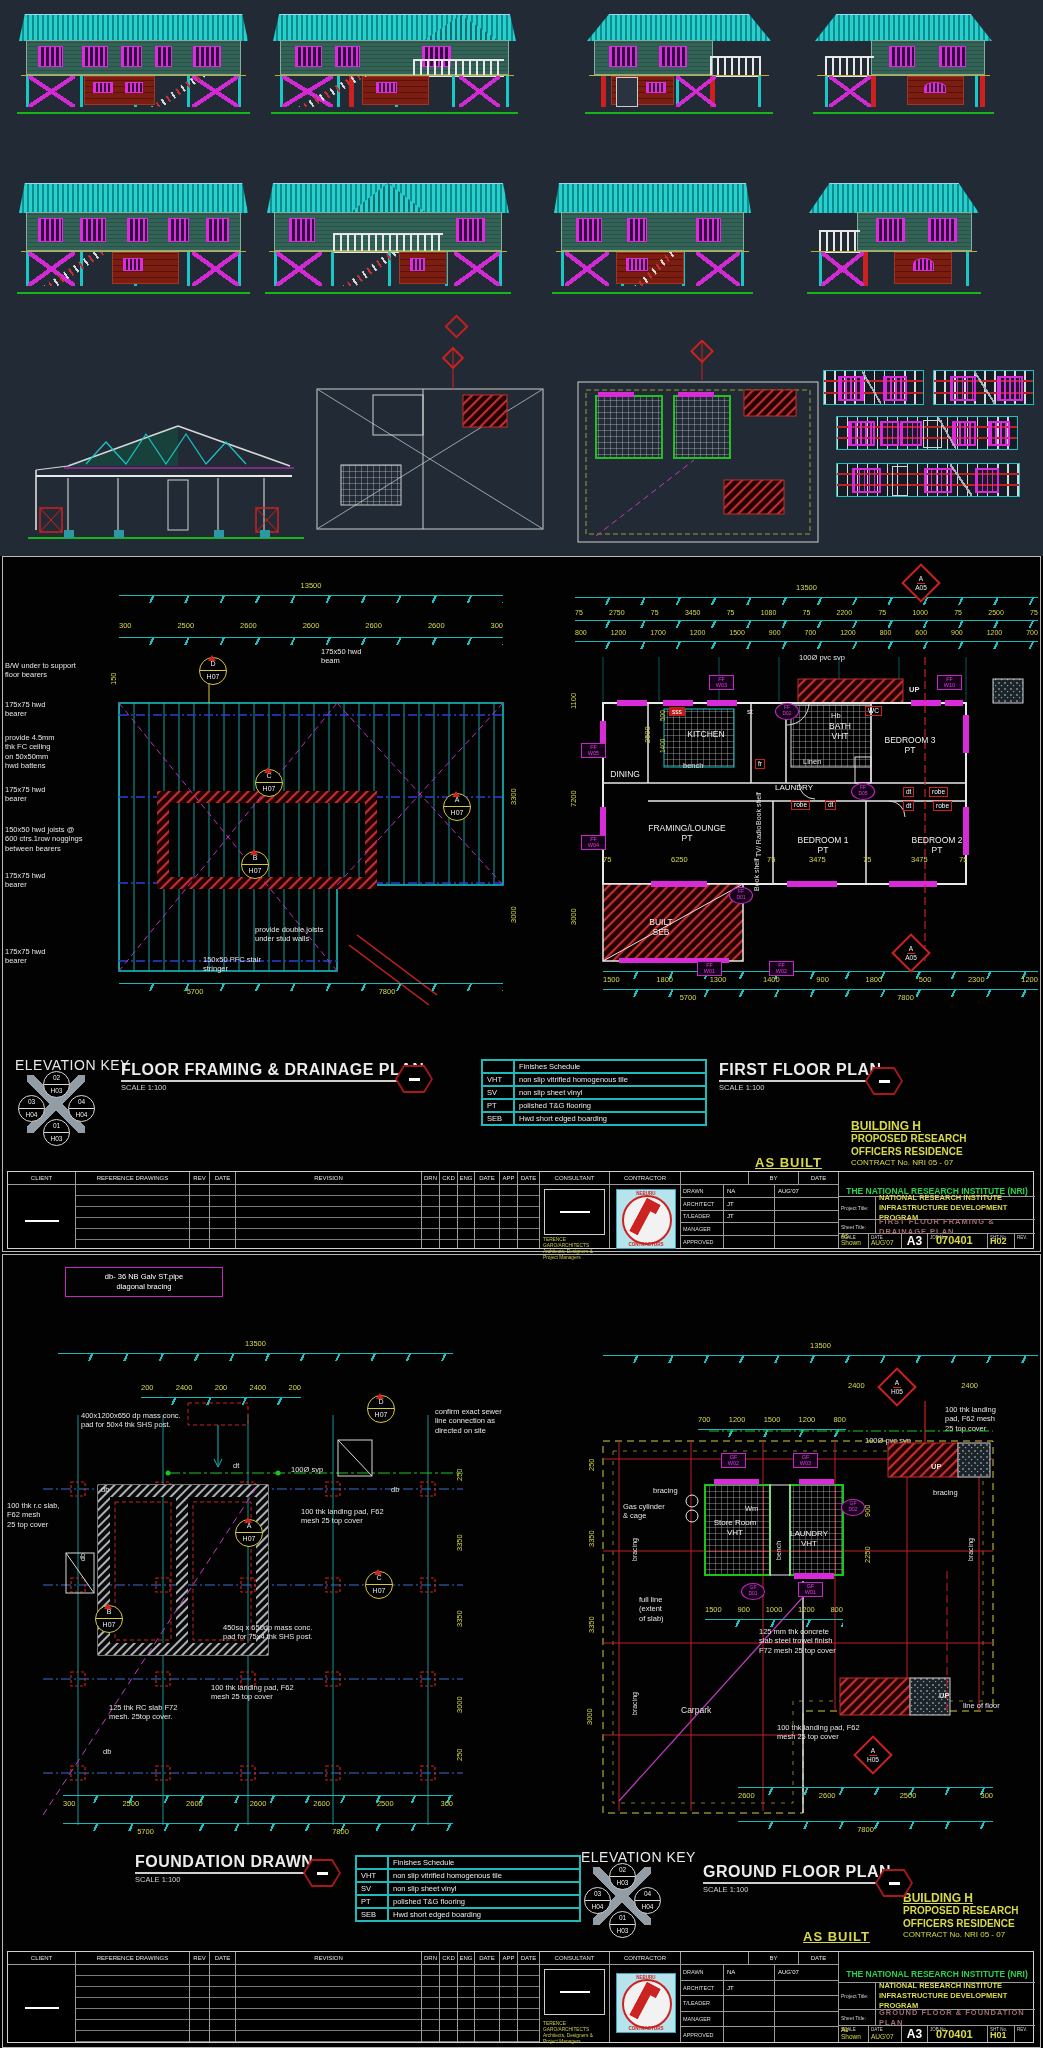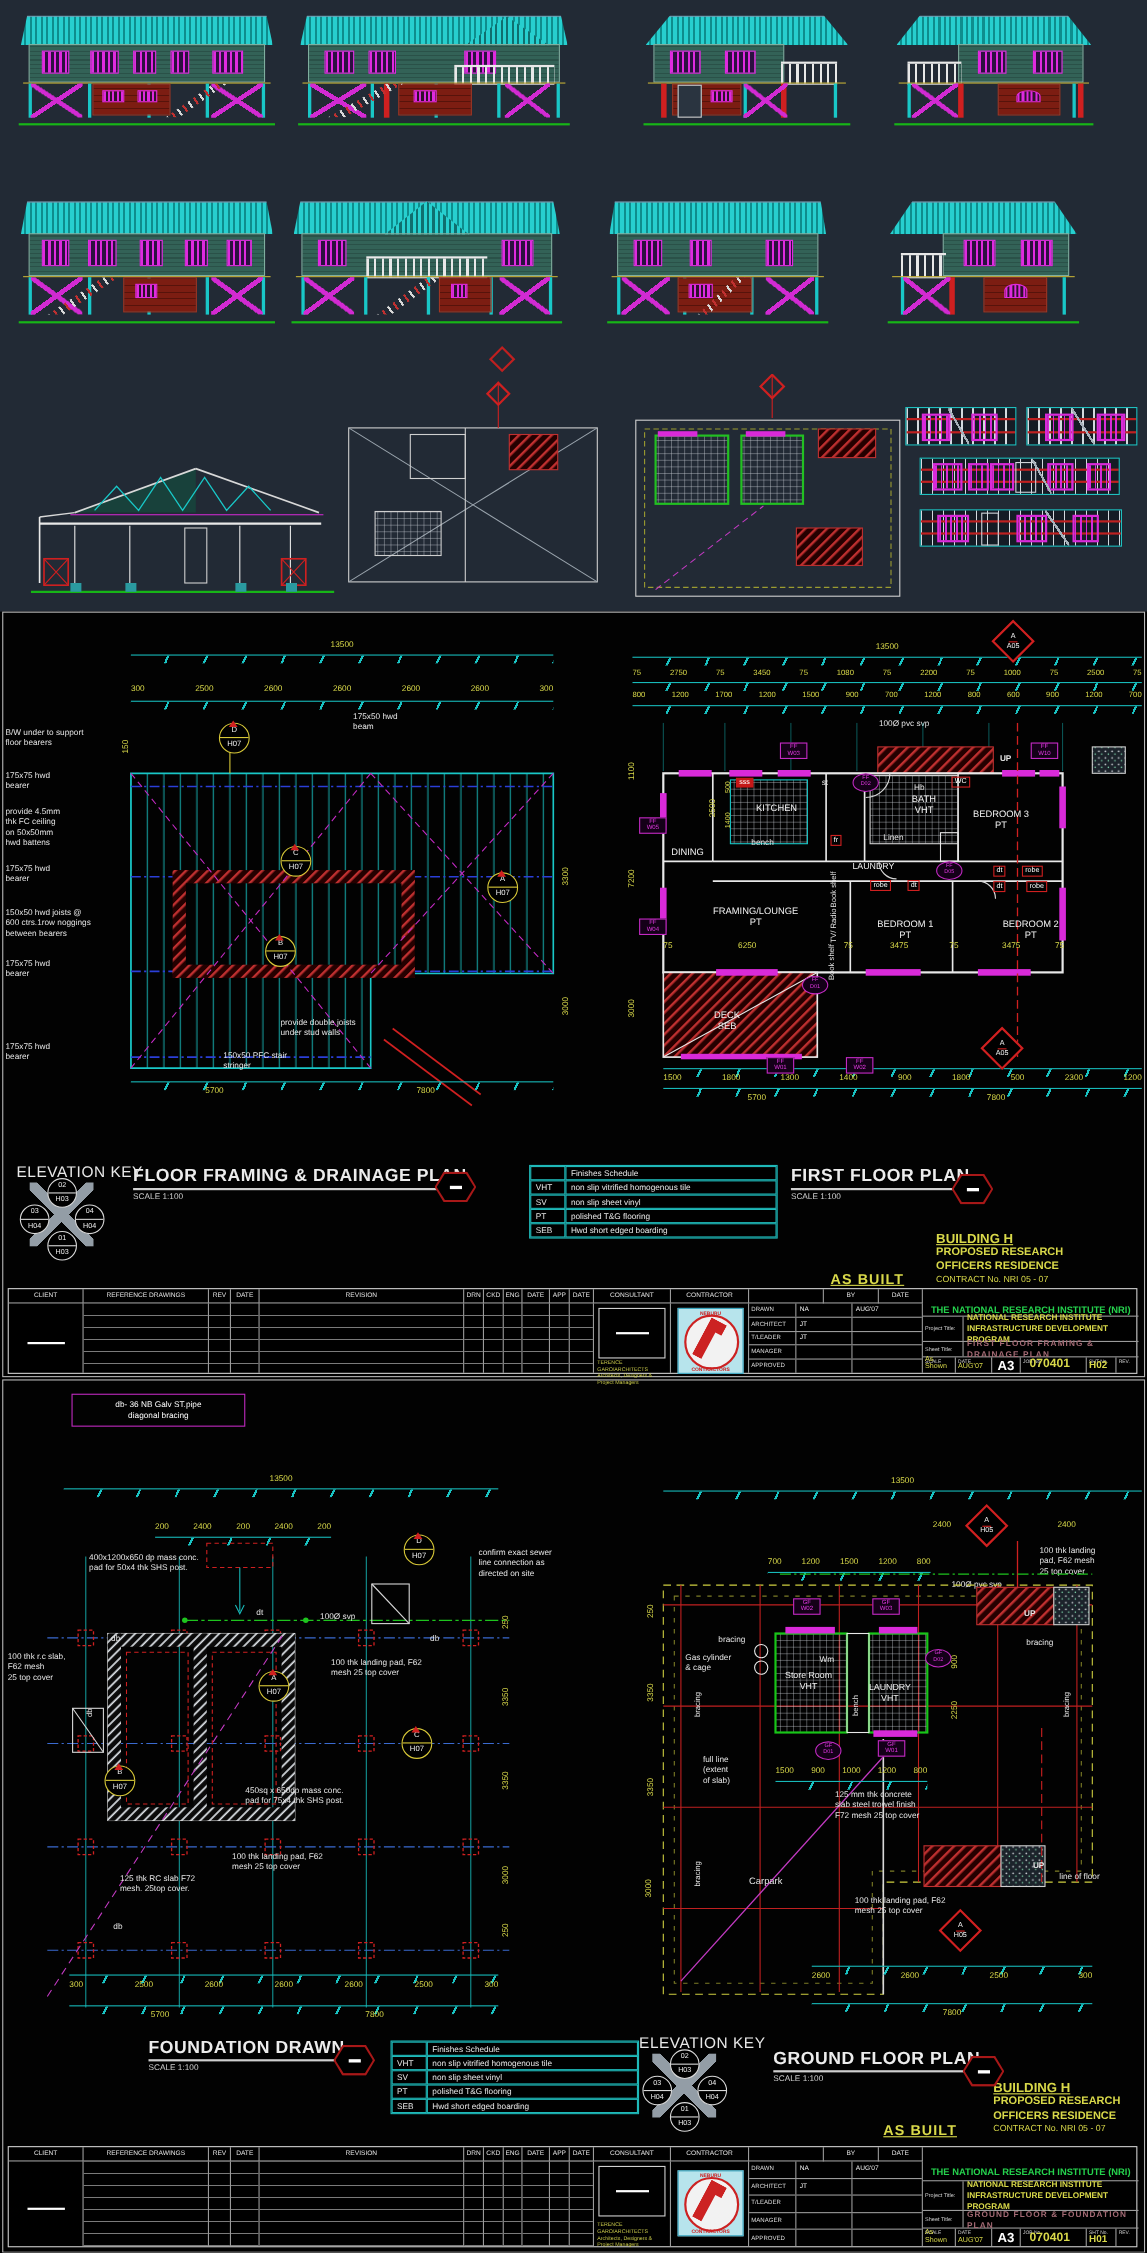--- a/index.html
+++ b/index.html
@@ -582,21 +582,21 @@
 VHT</div>
     <div class="rm" style="left:878px;top:178px;width:58px">BEDROOM 3
 PT</div>
     <div class="rm" style="left:760px;top:226px;width:62px;font-size:8px">LAUNDRY</div>
     <div class="rm" style="left:638px;top:266px;width:92px">FRAMING/LOUNGE
 PT</div>
     <div class="rm" style="left:788px;top:278px;width:64px">BEDROOM 1
 PT</div>
     <div class="rm" style="left:902px;top:278px;width:64px">BEDROOM 2
 PT</div>
-    <div class="rm" style="left:638px;top:360px;width:40px">DECK
+    <div class="rm" style="left:638px;top:360px;width:40px">BUILT
 SEB</div>
     <div class="chipF" style="left:666px;top:150px">sss</div>
     <div class="n" style="left:744px;top:150px">st</div>
     <div class="n" style="left:680px;top:204px">bench</div>
     <div class="chipR" style="left:752px;top:202px">fr</div>
     <div class="n" style="left:828px;top:154px">Hb</div>
     <div class="chipR" style="left:862px;top:149px">WC</div>
     <div class="n" style="left:800px;top:200px">Linen</div>
     <div class="chipR" style="left:788px;top:243px">robe</div>
     <div class="chipR" style="left:822px;top:243px">dt</div>

